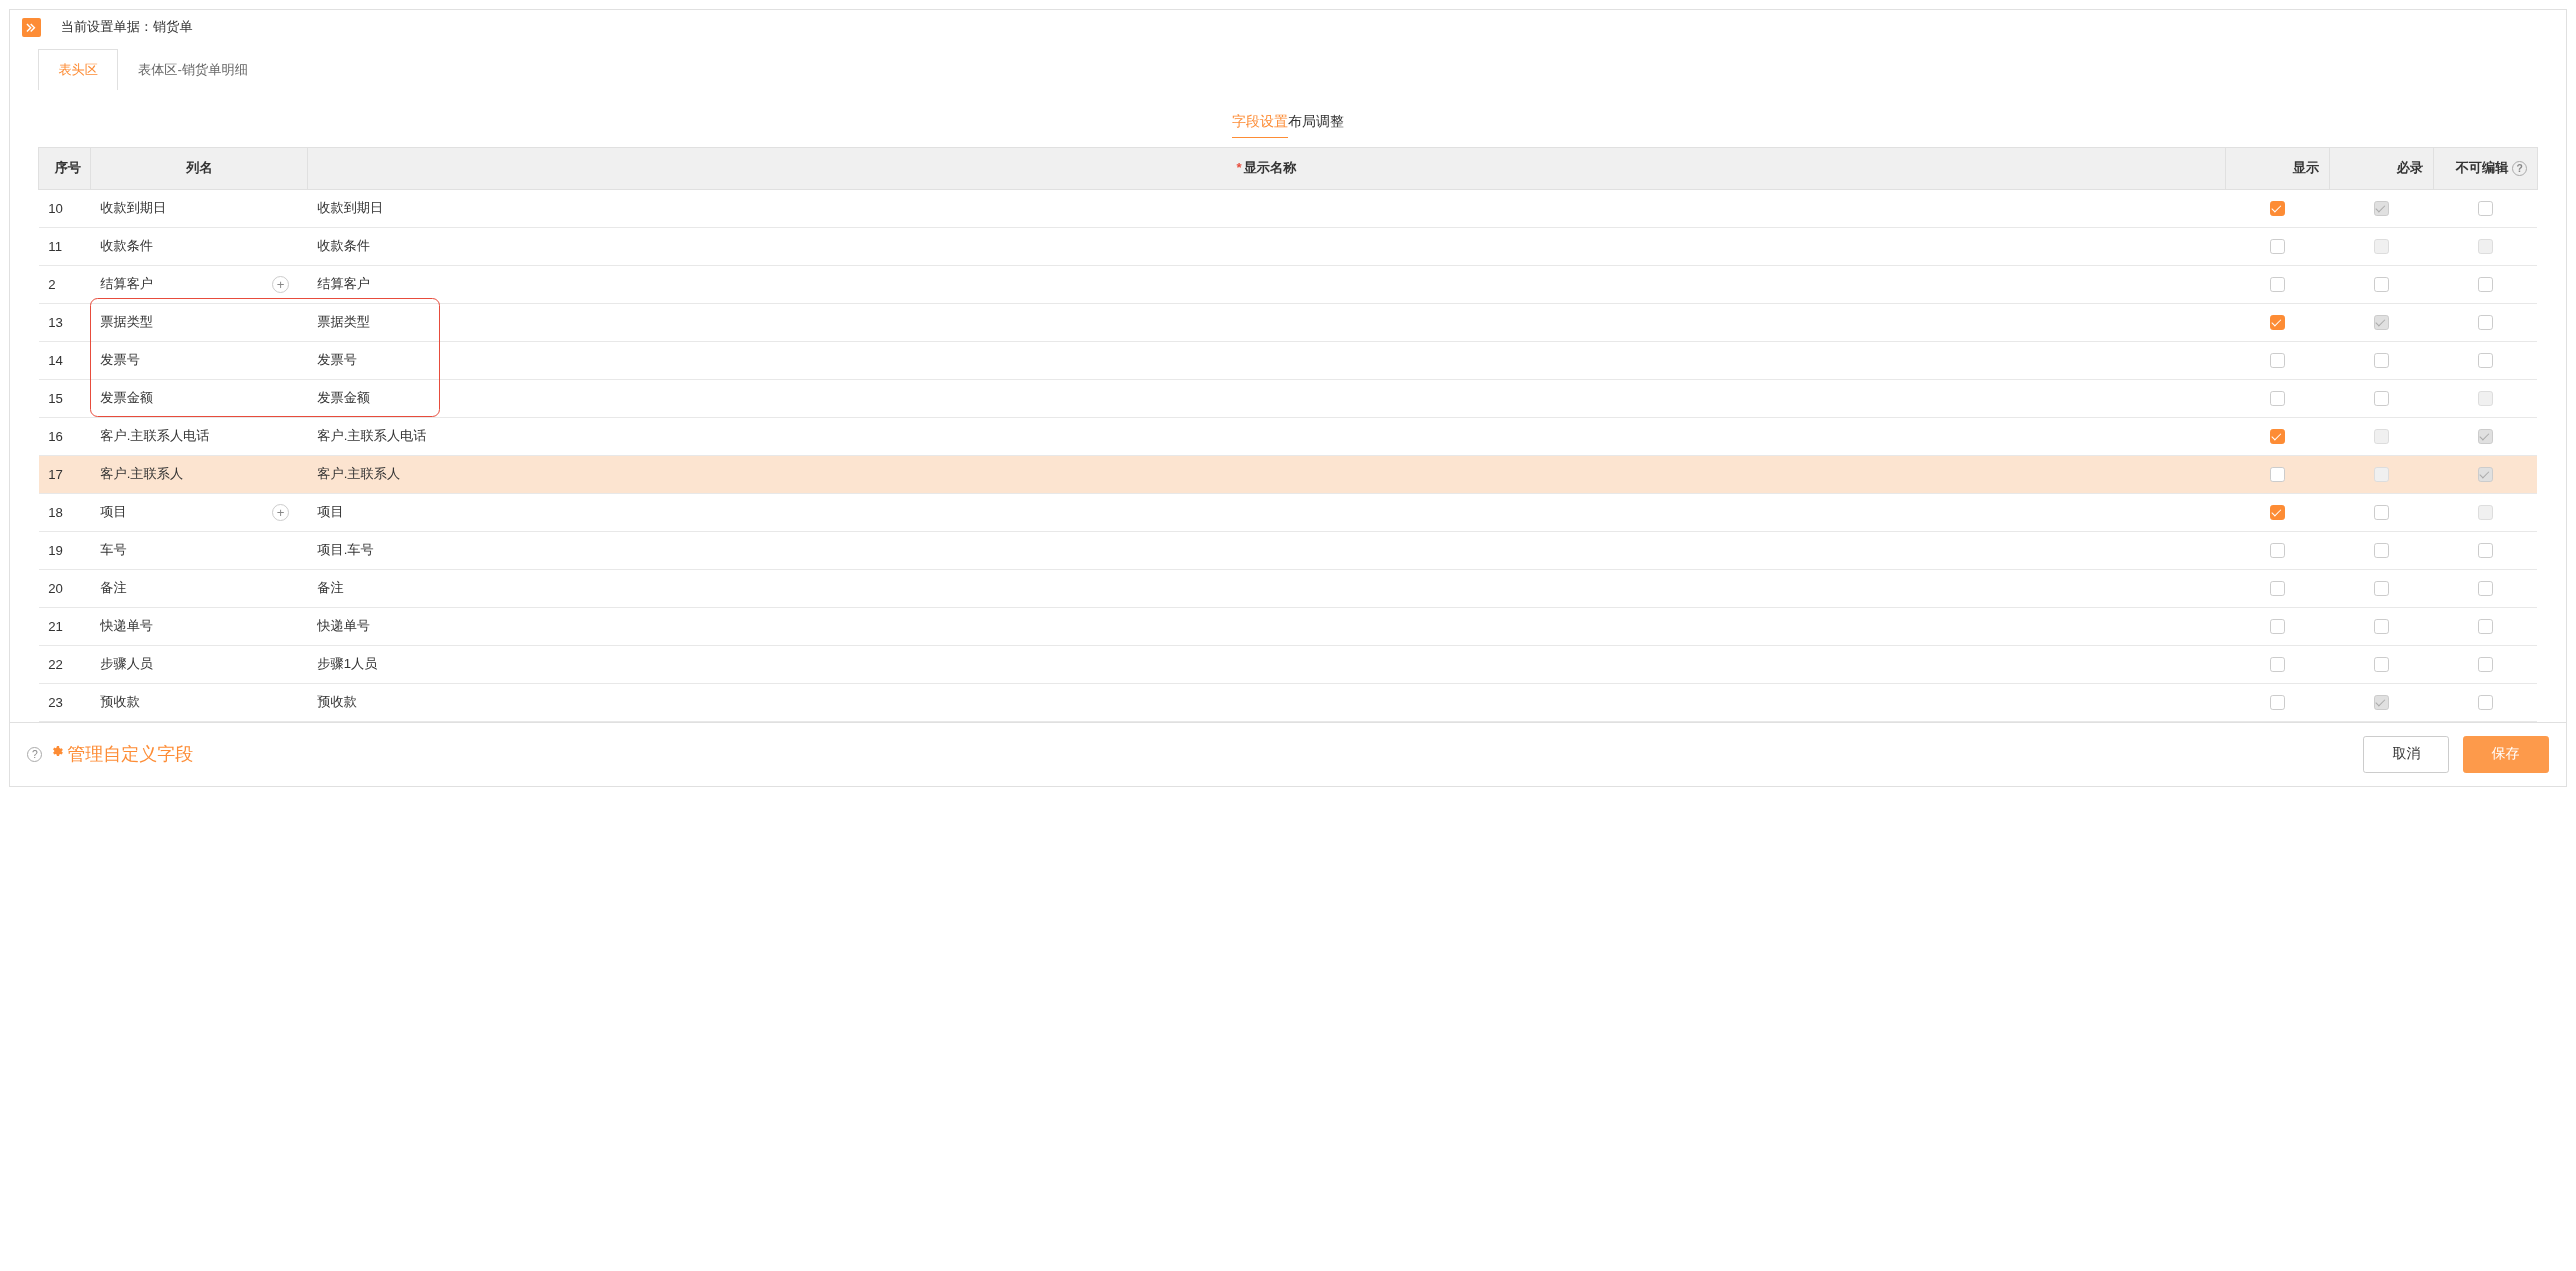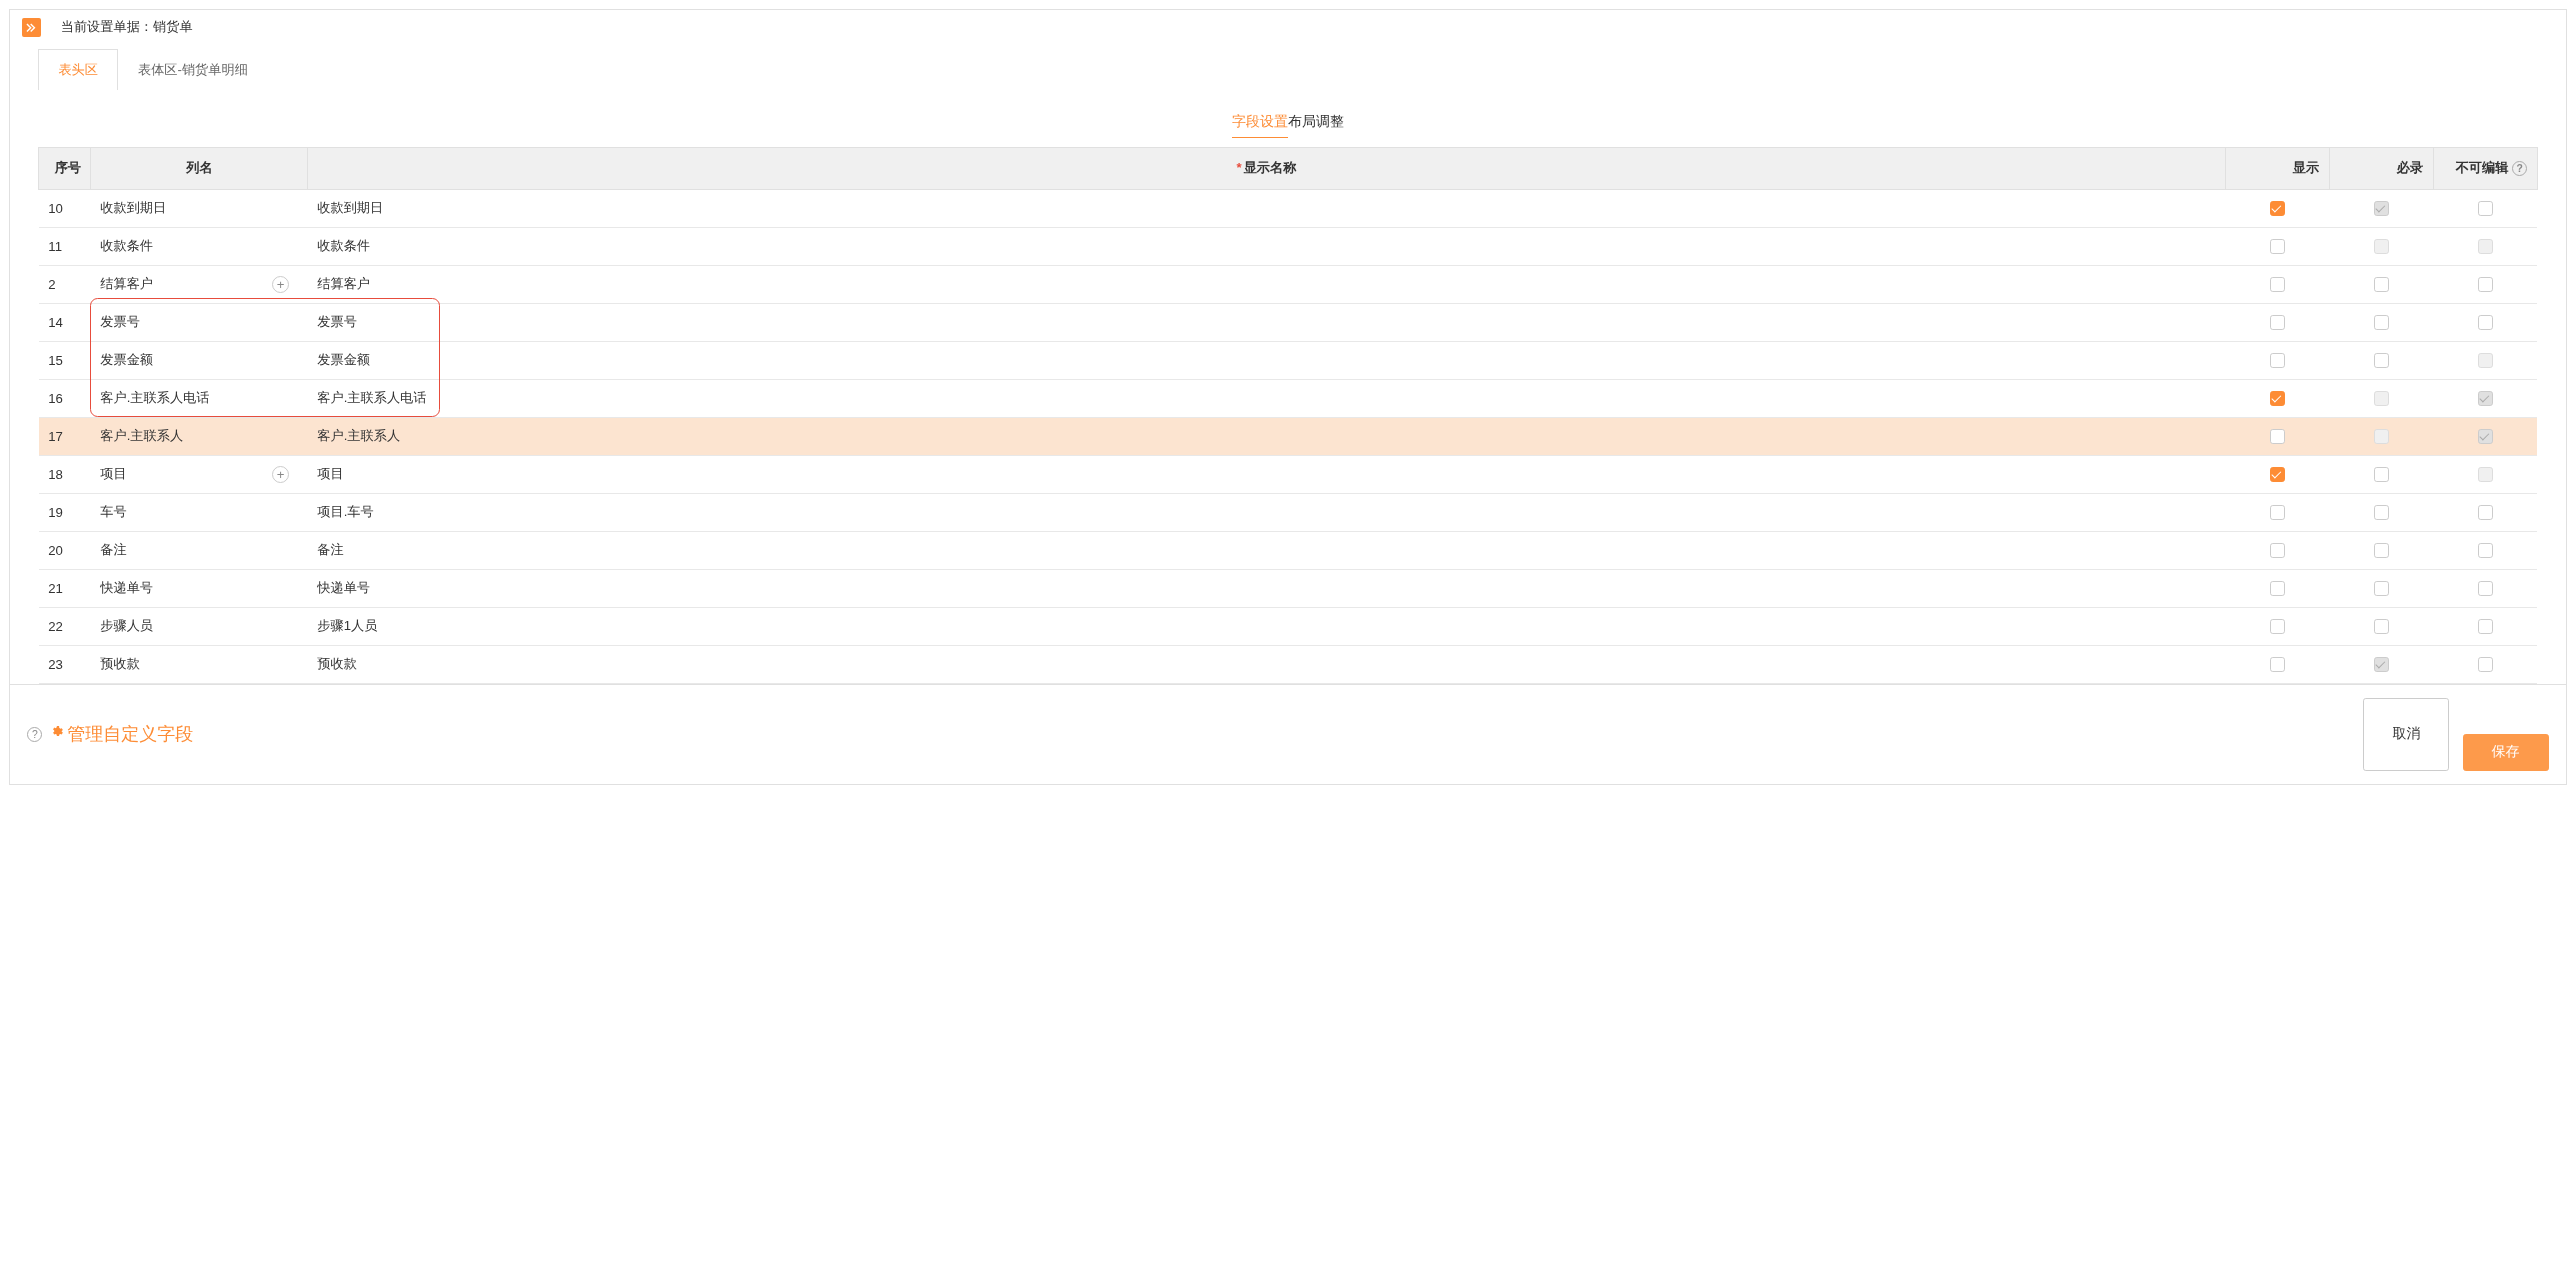--- a/index.html
+++ b/index.html
@@ -245,21 +245,20 @@
       font-size: 14px;
       cursor: pointer;
       border: 0.9px solid #ccc;
       background: #fff;
       color: #333;
     }
     .btn-primary {
       background: #fd9a4b;
       border-color: #fd9a4b;
       color: #fff;
-      margin-top: 36px;
     }
   </style>
 </head>
 <body>
 
 <div class="page">
   <div class="panel">
     <div class="panel-header">
       <div class="expand-btn">
         <svg width="9.4" height="9.4" viewBox="0 0 10 10">
@@ -328,20 +327,32 @@
                     <span>结算客户</span>
                     <span class="plus-icon">+</span>
                   </div>
                 </td>
                 <td class="col-disp">结算客户</td>
                 <td class="col-chk" style="text-align: center;"><span class="checkbox"></span></td>
                 <td class="col-chk" style="text-align: center;"><span class="checkbox"></span></td>
                 <td class="col-chk" style="text-align: center;"><span class="checkbox"></span></td>
               </tr>
               <tr>
+                <td class="col-seq">13</td>
+                <td class="col-name">
+                  <div class="col-name-cell">
+                    <span>票据类型</span>
+                  </div>
+                </td>
+                <td class="col-disp">票据类型</td>
+                <td class="col-chk" style="text-align: center;"><span class="checkbox checked"></span></td>
+                <td class="col-chk" style="text-align: center;"><span class="checkbox checked disabled"></span></td>
+                <td class="col-chk" style="text-align: center;"><span class="checkbox"></span></td>
+              </tr>
+              <tr>
                 <td class="col-seq">14</td>
                 <td class="col-name">
                   <div class="col-name-cell">
                     <span>发票号</span>
                   </div>
                 </td>
                 <td class="col-disp">发票号</td>
                 <td class="col-chk" style="text-align: center;"><span class="checkbox"></span></td>
                 <td class="col-chk" style="text-align: center;"><span class="checkbox"></span></td>
                 <td class="col-chk" style="text-align: center;"><span class="checkbox"></span></td>

